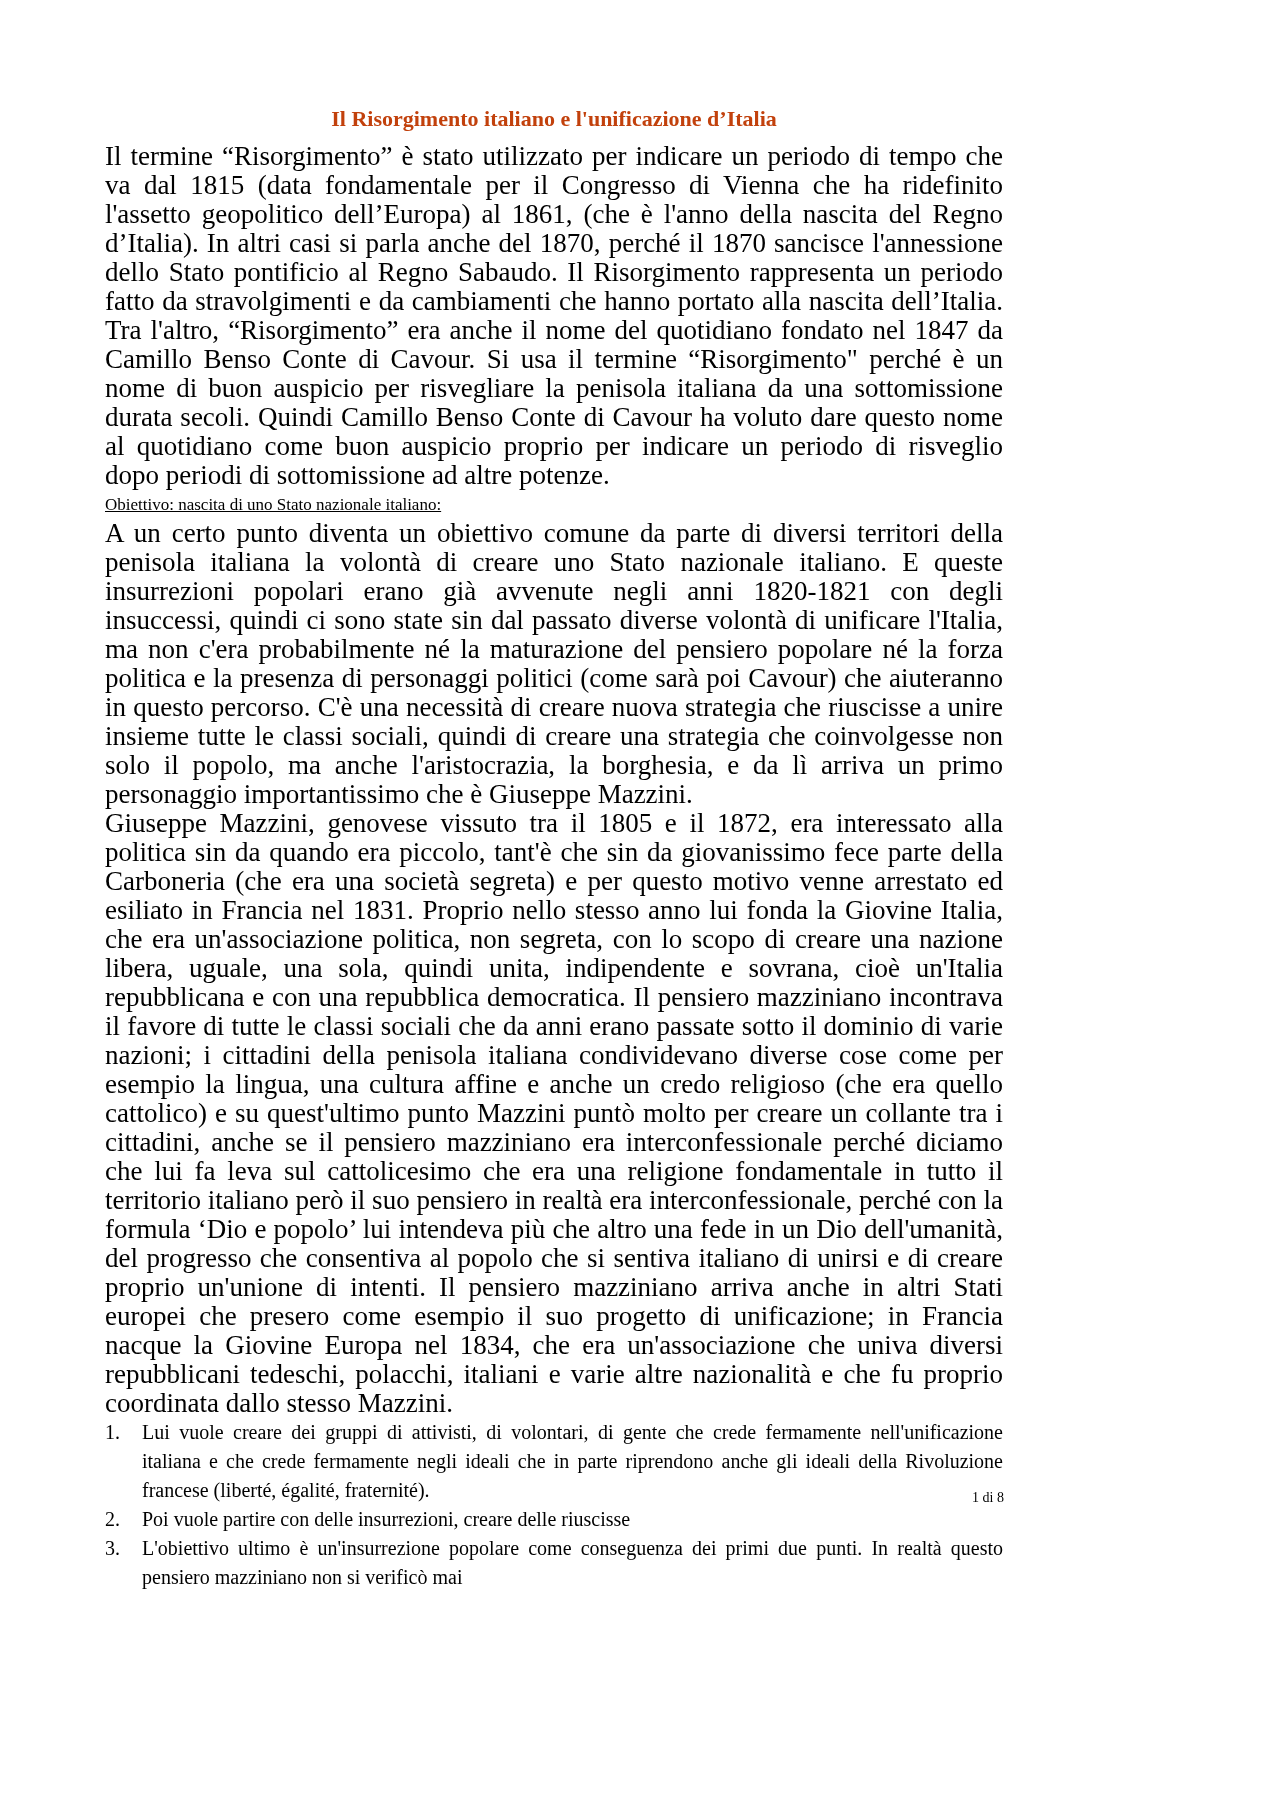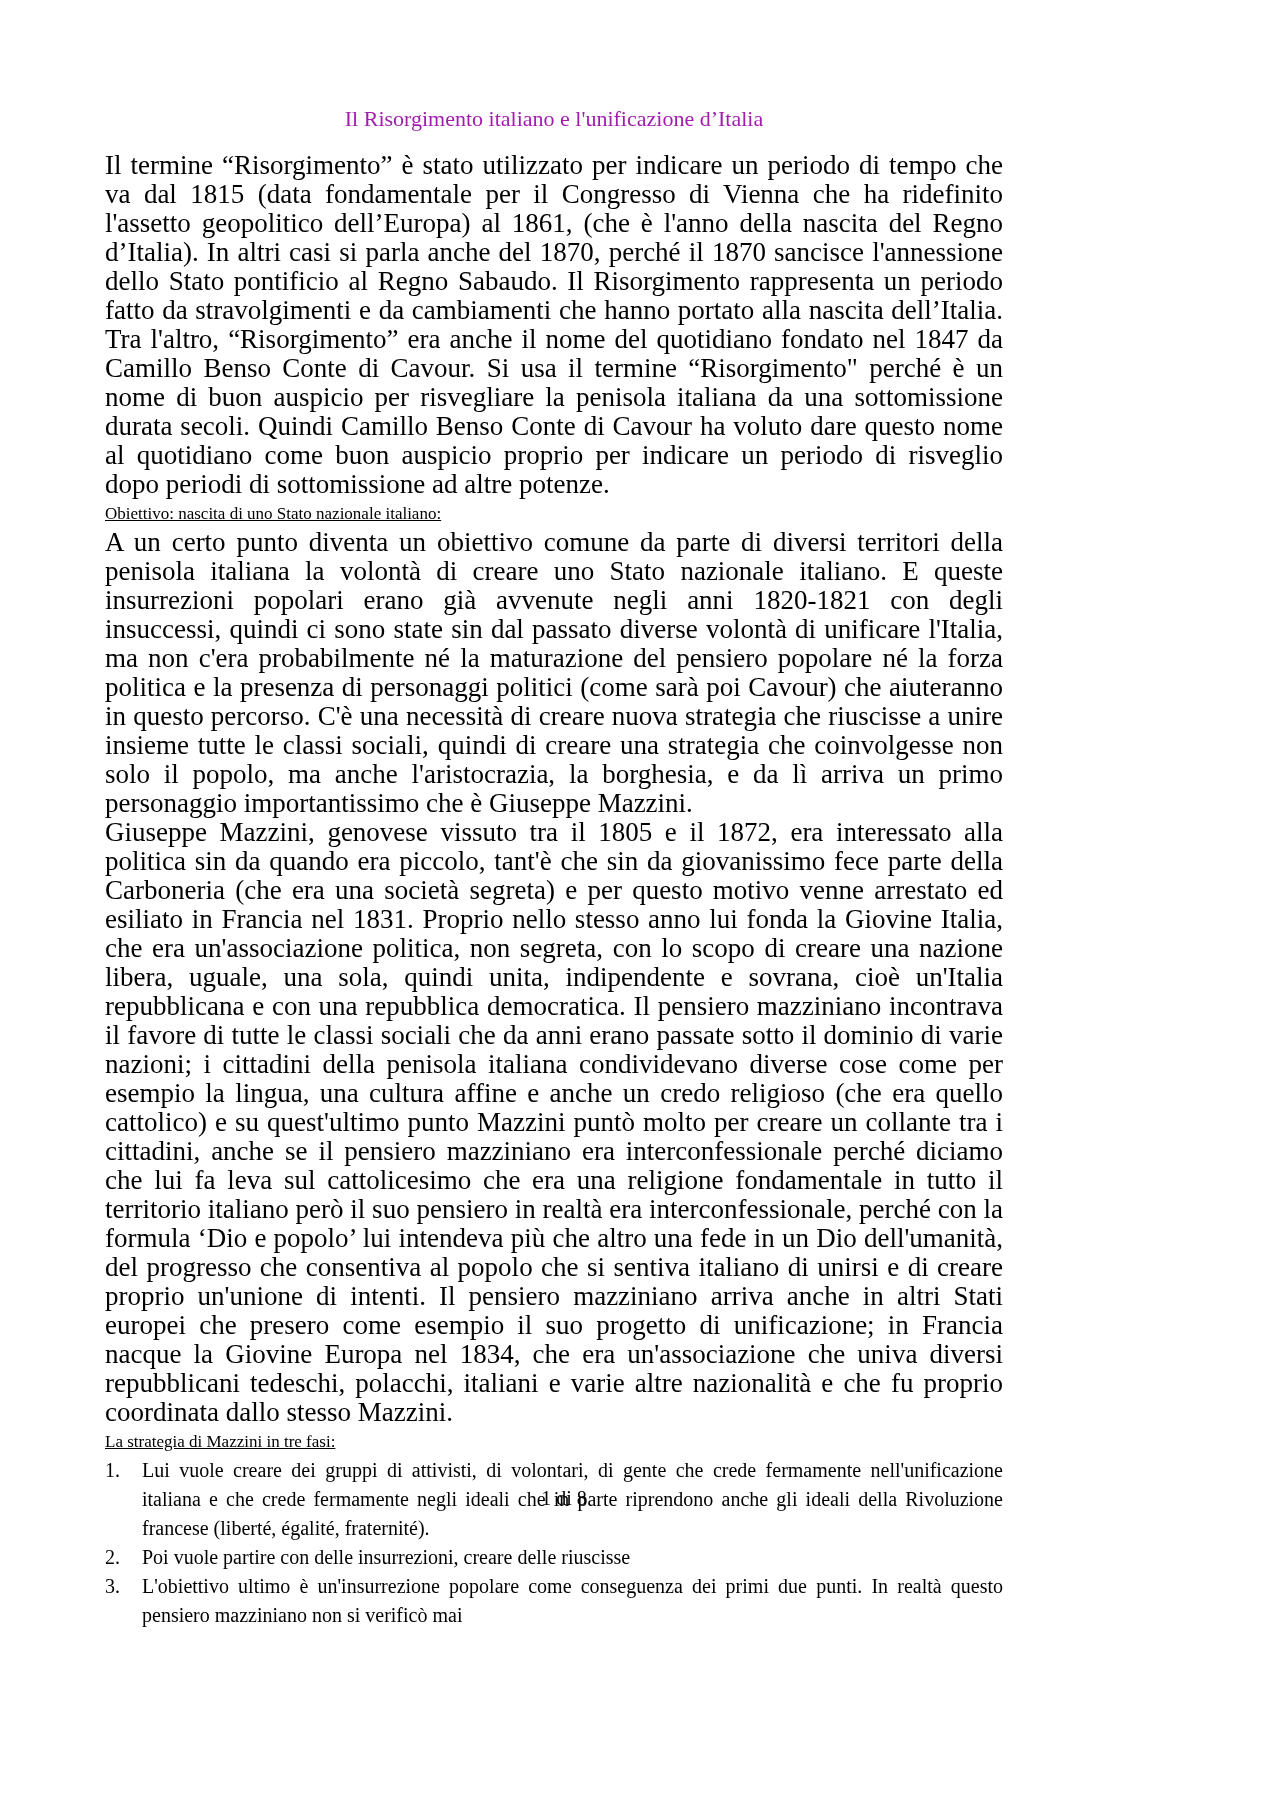--- a/index.html
+++ b/index.html
@@ -13,26 +13,26 @@
     color: #000000;
     overflow: hidden;
   }
   .content {
     position: absolute;
     left: 105px;
     top: 104px;
     width: 898px;
   }
   .doc-title {
-    margin: 0 0 17px 0;
+    margin: 0 0 8px 0;
     font-size: 22px;
     line-height: 30px;
-    font-weight: normal;
+    font-weight: bold;
     text-align: center;
-    color: #a21caf;
+    color: #c2410c;
   }
   .body-text {
     margin: 0;
     font-size: 27px;
     line-height: 29px;
     text-align: justify;
   }
   .heading {
     margin: 0;
     font-size: 17px;
@@ -46,25 +46,25 @@
     padding: 0;
     list-style: none;
     font-size: 20px;
     line-height: 29px;
   }
   .list-item { display: flex; }
   .num { flex: 0 0 37px; width: 37px; }
   .li-text { flex: 1; text-align: justify; }
   .footer {
     position: absolute;
-    left: 115px;
+    left: 106px;
     top: 1489px;
     width: 898px;
-    text-align: center;
-    font-size: 20px;
+    text-align: right;
+    font-size: 14px;
     line-height: 18px;
     color: #000000;
   }
 </style>
 </head>
 <body>
 
 <div class="page">
   <div class="content">
 
@@ -72,21 +72,20 @@
 
     <p class="body-text">Il termine “Risorgimento” è stato utilizzato per indicare un periodo di tempo che va dal 1815 (data fondamentale per il Congresso di Vienna che ha ridefinito l'assetto geopolitico dell’Europa) al 1861, (che è l'anno della nascita del Regno d’Italia). In altri casi si parla anche del 1870, perché il 1870 sancisce l'annessione dello Stato pontificio al Regno Sabaudo. Il Risorgimento rappresenta un periodo fatto da stravolgimenti e da cambiamenti che hanno portato alla nascita dell’Italia. Tra l'altro, “Risorgimento” era anche il nome del quotidiano fondato nel 1847 da Camillo Benso Conte di Cavour. Si usa il termine “Risorgimento" perché è un nome di buon auspicio per risvegliare la penisola italiana da una sottomissione durata secoli. Quindi Camillo Benso Conte di Cavour ha voluto dare questo nome al quotidiano come buon auspicio proprio per indicare un periodo di risveglio dopo periodi di sottomissione ad altre potenze.</p>
 
     <h2 class="heading">Obiettivo: nascita di uno Stato nazionale italiano:</h2>
 
     <p class="body-text">A un certo punto diventa un obiettivo comune da parte di diversi territori della penisola italiana la volontà di creare uno Stato nazionale italiano. E queste insurrezioni popolari erano già avvenute negli anni 1820-1821 con degli insuccessi, quindi ci sono state sin dal passato diverse volontà di unificare l'Italia, ma non c'era probabilmente né la maturazione del pensiero popolare né la forza politica e la presenza di personaggi politici (come sarà poi Cavour) che aiuteranno in questo percorso. C'è una necessità di creare nuova strategia che riuscisse a unire insieme tutte le classi sociali, quindi di creare una strategia che coinvolgesse non solo il popolo, ma anche l'aristocrazia, la borghesia, e da lì arriva un primo personaggio importantissimo che è Giuseppe Mazzini.</p>
 
 
     <p class="body-text"><span>Giuseppe Mazzini, genovese vissuto tra il 1805 e il 1872, era interessato alla politica sin da quando era piccolo, tant'è che sin da giovanissimo fece parte della Carboneria (che era una società segreta) e per questo motivo venne arrestato ed esiliato in Francia nel 1831. Proprio nello stesso anno lui fonda la </span><span class="u">Giovine Italia</span><span>, che era un'associazione politica, non segreta, con lo scopo di creare una nazione libera, uguale, una sola, quindi unita, indipendente e sovrana, cioè un'Italia repubblicana e con una repubblica democratica. Il pensiero mazziniano incontrava il favore di tutte le classi sociali che da anni erano passate sotto il dominio di varie nazioni; i cittadini della penisola italiana condividevano diverse cose come per esempio la lingua, una cultura affine e anche un credo religioso (che era quello cattolico) e su quest'ultimo punto Mazzini puntò molto per creare un collante tra i cittadini, anche se il pensiero mazziniano era interconfessionale perché diciamo che lui fa leva sul cattolicesimo che era una religione fondamentale in tutto il territorio italiano però il suo pensiero in realtà era interconfessionale, perché con la formula ‘Dio e popolo’ lui intendeva più che altro una fede in un Dio dell'umanità, del progresso che consentiva al popolo che si sentiva italiano di unirsi e di creare proprio un'unione di intenti. Il pensiero mazziniano arriva anche in altri Stati europei che presero come esempio il suo progetto di unificazione; in Francia nacque la </span><span class="u">Giovine Europa</span><span> nel 1834, che era un'associazione che univa diversi repubblicani tedeschi, polacchi, italiani e varie altre nazionalità e che fu proprio coordinata dallo stesso Mazzini.</span></p>
 
-    <h2 class="heading">La strategia di Mazzini in tre fasi:</h2>
 
     <ol class="list">
       <li class="list-item">
         <span class="num">1.</span>
         <span class="li-text">Lui vuole creare dei gruppi di attivisti, di volontari, di gente che crede fermamente nell'unificazione italiana e che crede fermamente negli ideali che in parte riprendono anche gli ideali della Rivoluzione francese (liberté, égalité, fraternité).</span>
       </li>
       <li class="list-item">
         <span class="num">2.</span>
         <span class="li-text">Poi vuole partire con delle insurrezioni, creare delle riuscisse</span>
       </li>

